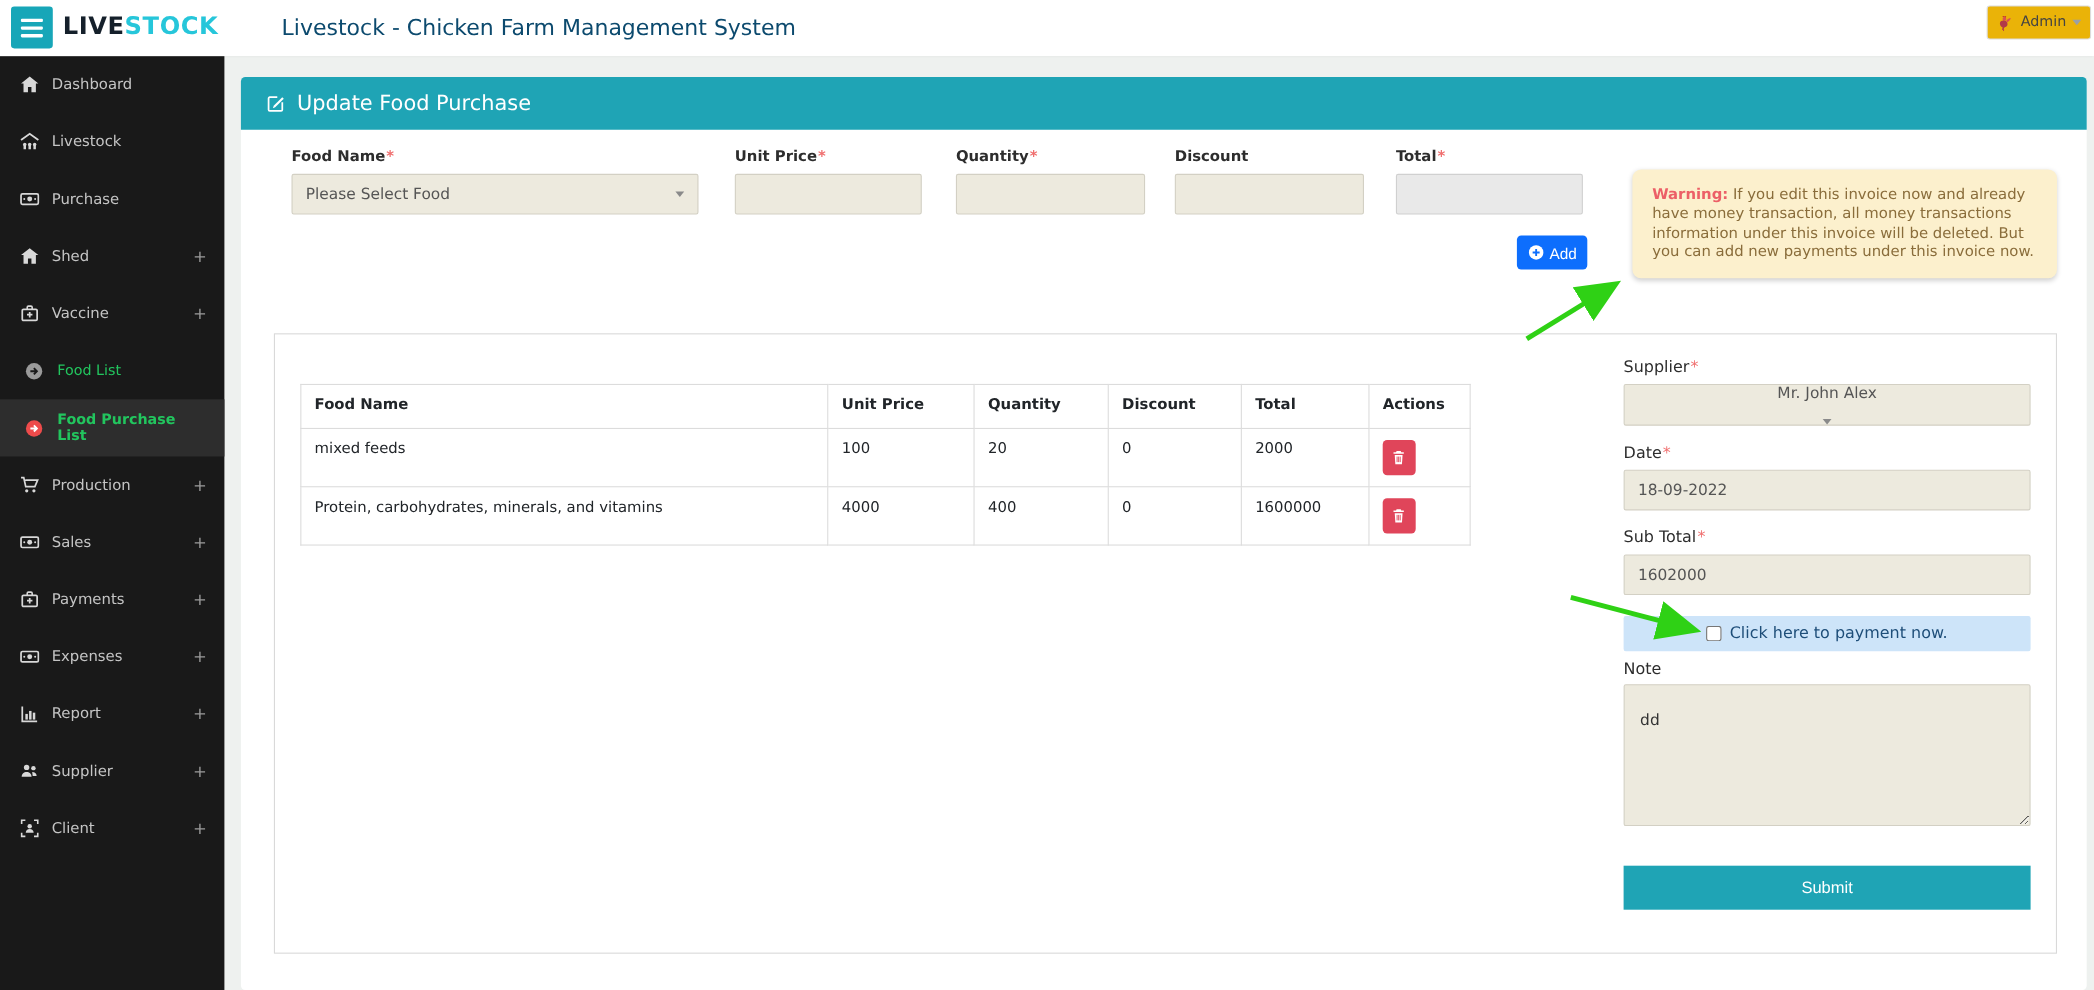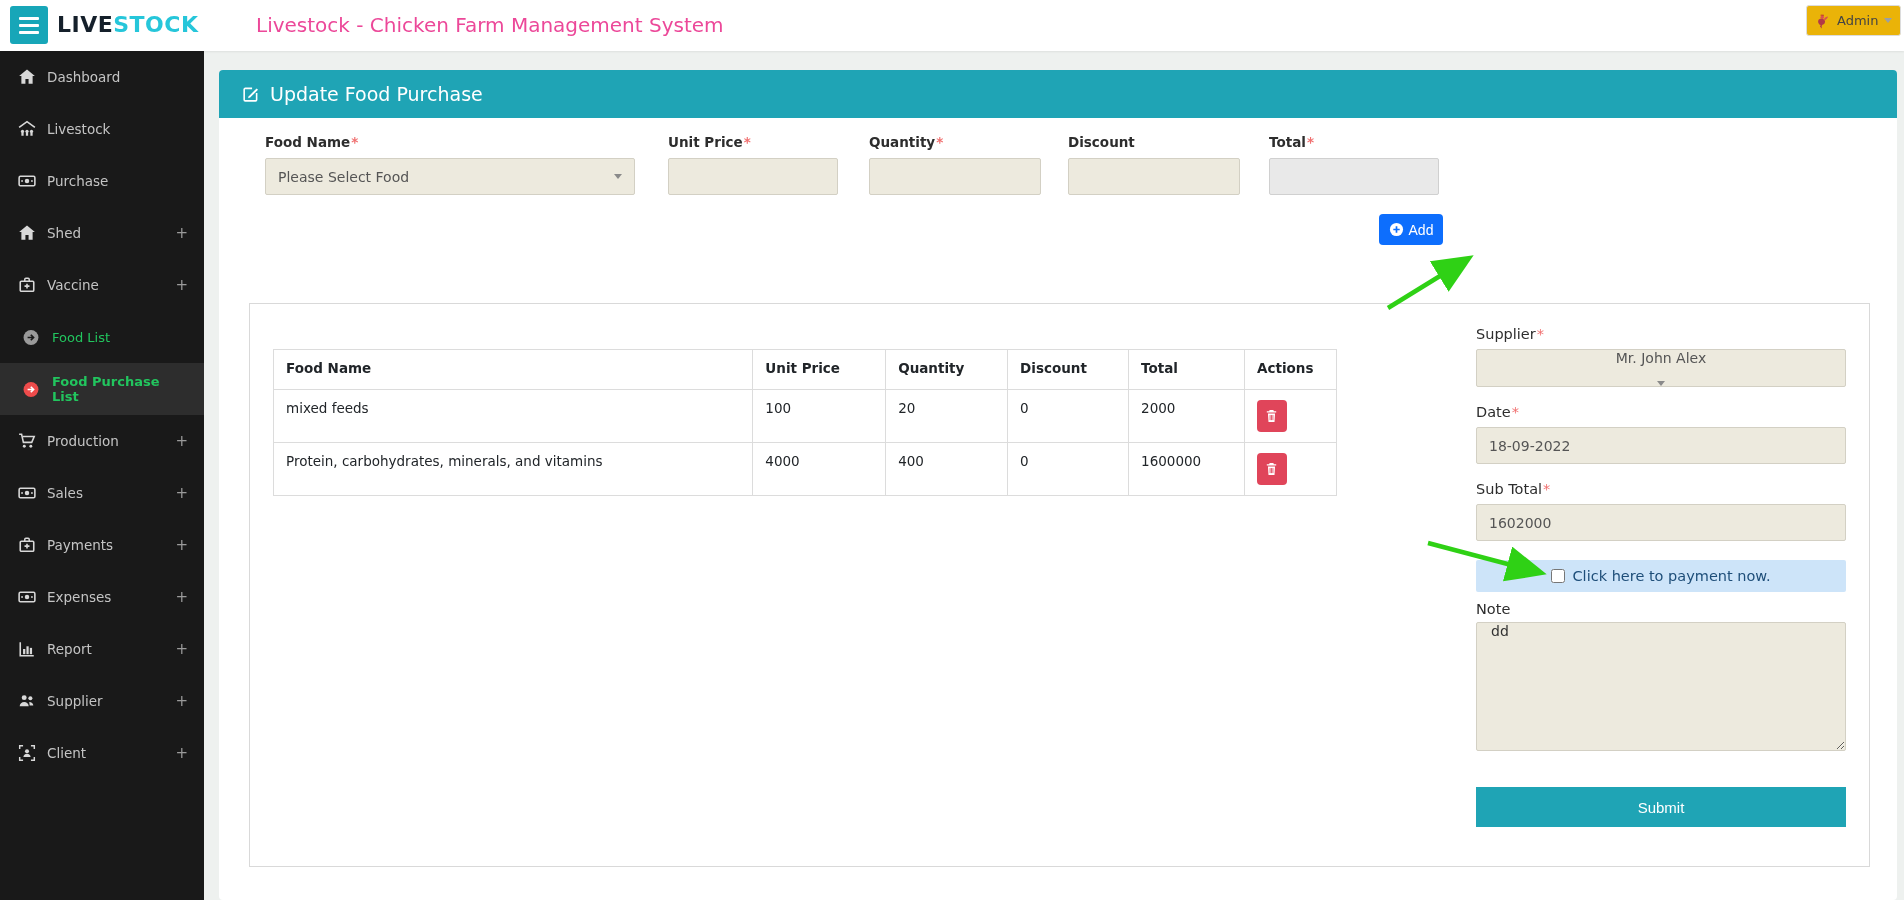--- a/index.html
+++ b/index.html
@@ -10,21 +10,21 @@
   
   .topbar { position:absolute; left:0; top:0; width:1904px; height:51px;
     background:#ffffff; z-index:30; box-shadow:0 1px 2px rgba(0,0,0,.07); }
   .hamburger { position:absolute; left:10px; top:6px; width:38px; height:38px;
     background:#17a6b8; border-radius:3px; border:none; cursor:pointer;
     display:flex; flex-direction:column; justify-content:center; align-items:center; gap:4px; }
   .hamburger span { display:block; width:20px; height:3px; background:#fff; border-radius:1px; }
   .brand { position:absolute; left:57px; top:12px; font-size:22px; font-weight:700;
     letter-spacing:.5px; color:#15202b; }
   .brand .stock { color:#26c6da; }
-  .page-title { position:absolute; left:256px; top:13px; font-size:20px; color:#ec4899; }
+  .page-title { position:absolute; left:256px; top:13px; font-size:20px; color:#0c4a6e; }
   .admin-box { position:absolute; left:1806px; top:5px; height:31px; min-width:92px;
     border:1px solid #dcdcdc; border-radius:3px; background:#eab308; display:flex;
     align-items:center; padding:0 8px; gap:6px; cursor:pointer; }
   .admin-box .admin-label { font-size:13px; color:#444; }
   .caret { width:0; height:0; border-left:4px solid transparent; border-right:4px solid transparent;
     border-top:5px solid #9aa0a6; }
 
   
   .sidebar { position:absolute; left:0; top:51px; width:204px; height:849px;
     background:#191919; z-index:20; }
@@ -86,21 +86,21 @@
   .rightcol { position:absolute; left:1226px; top:0; width:370px; }
   .rc-label { font-size:14.5px; color:#2d2d2d; }
   .rc-field { position:absolute; width:370px; }
   .pay-row { position:absolute; left:0; top:256px; width:370px; height:32px;
     background:#cde4f9; border-radius:2px; display:flex; align-items:center;
     justify-content:center; gap:7px; cursor:pointer; }
   .pay-row input[type=checkbox] { width:14px; height:14px; accent-color:#fff;
     border:1px solid #8a8a8a; }
   .pay-row .pay-label { font-size:14.5px; color:#1e4e79; }
   textarea.note { width:370px; height:129px; background:#edeade; border:1px solid #d3d0c4;
-    border-radius:2px; font-size:14px; color:#333; padding:0 14px; resize:both;
+    border-radius:2px; font-size:14px; color:#333; padding:24px 14px; resize:both;
     font-family:"DejaVu Sans","Liberation Sans",sans-serif; }
   .submit-btn { position:absolute; left:0; top:483px; width:370px; height:40px;
     background:#1fa4b5; border:none; border-radius:0; color:#fff; font-size:15px; cursor:pointer; }
 
   
   .arrow { position:absolute; z-index:40; pointer-events:none; }
 </style>
 </head>
 <body>
 
@@ -290,20 +290,23 @@
   </div>
 
   <button class="add-btn">
     <svg width="15" height="15" viewBox="0 0 16 16">
         <circle cx="8" cy="8" r="7" fill="#fff"></circle>
         <path d="M8 4.6v6.8M4.6 8h6.8" stroke="#0d6efd" stroke-width="1.8"></path>
       </svg>
     <span>Add</span>
   </button>
 
+  <div class="warning-box">
+    <span class="warn-label">Warning:</span><span> If you edit this invoice now and already have money transaction, all money transactions information under this invoice will be deleted. But you can add new payments under this invoice now.</span>
+  </div>
 
   <div class="inner-box">
 
     <table class="items">
       <thead>
         <tr>
           <th class="col-food">Food Name</th>
           <th class="col-unit">Unit Price</th>
           <th class="col-qty">Quantity</th>
           <th class="col-disc">Discount</th>

